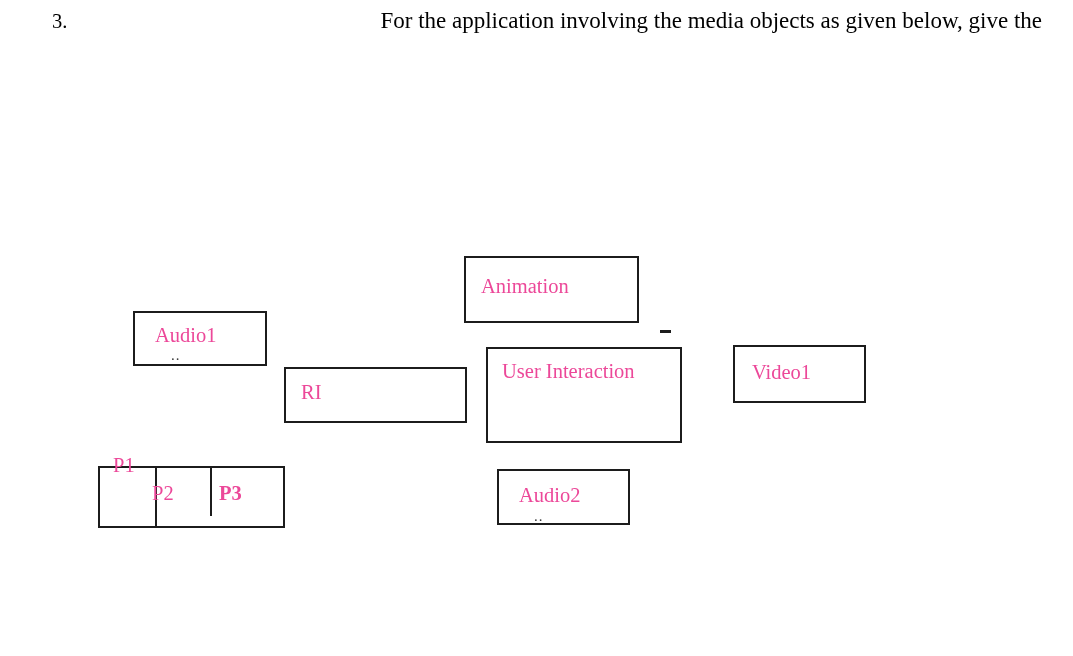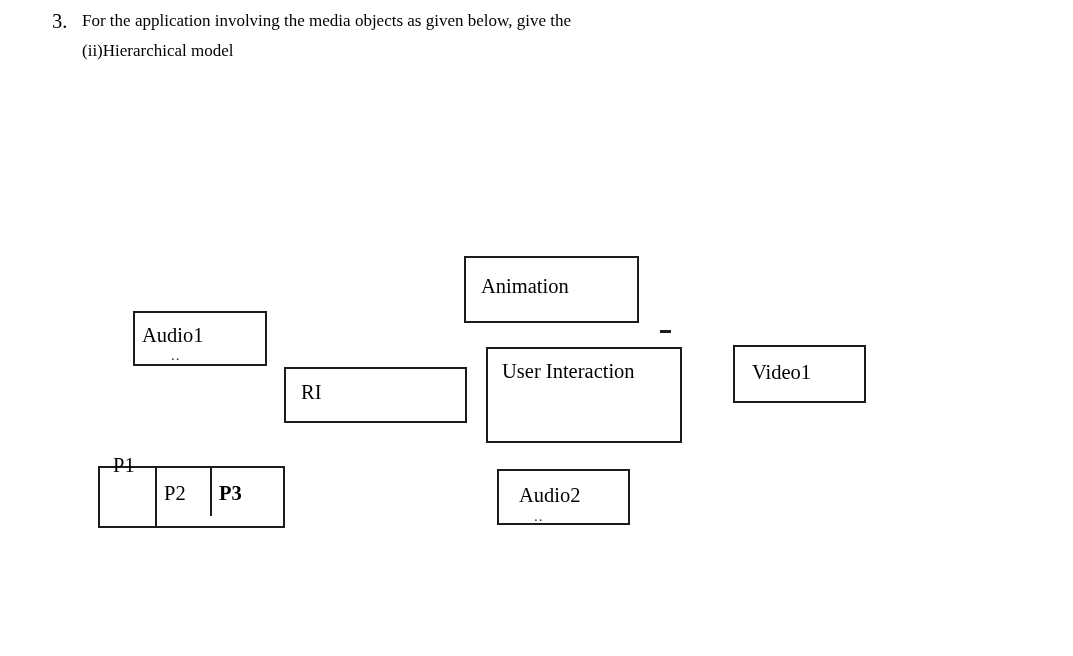--- a/index.html
+++ b/index.html
@@ -31,23 +31,24 @@
   .q-number {
     width: 30px;
     flex: 0 0 30px;
     font-size: 20.5px;
     line-height: 30px;
   }
   .q-body {
     flex: 1 1 auto;
   }
   .q-line {
-    font-size: 17px;
+    font-size: 23px;
     line-height: 30px;
     white-space: pre-wrap;
+    text-align: right;
   }
 
   
   #diagram {
     position: absolute;
     left: 0;
     top: 0;
     width: 1073px;
     height: 656px;
     pointer-events: none;
@@ -57,21 +58,21 @@
     box-sizing: border-box;
     border: 2px solid #1c1c1c;
     background: #ffffff;
     pointer-events: auto;
   }
   .node-label {
     position: absolute;
     font-size: 20.5px;
     line-height: 1;
     white-space: nowrap;
-    color: #000000;
+    color: #ec4899;
   }
   
   .artifact-dots {
     position: absolute;
     font-size: 15px;
     line-height: 1;
     letter-spacing: 1px;
     color: #3a3a3a;
     white-space: nowrap;
   }
@@ -88,46 +89,45 @@
 
   
   #node-audio1      { left: 133px; top: 311px; width: 134px; height: 55px; }
   #node-ri          { left: 284px; top: 367px; width: 183px; height: 56px; }
   #node-animation   { left: 464px; top: 256px; width: 175px; height: 67px; }
   #node-user-inter  { left: 486px; top: 347px; width: 196px; height: 96px; }
   #node-video1      { left: 733px; top: 345px; width: 133px; height: 58px; }
   #node-audio2      { left: 497px; top: 469px; width: 133px; height: 56px; }
   #node-p-group     { left: 98px; top: 466px; width: 187px; height: 62px; }
 
-  #label-audio1     { left: 142px; top: 325px; }
+  #label-audio1     { left: 155px; top: 325px; }
   #dots-audio1      { left: 171px; top: 348px; }
   #label-ri         { left: 301px; top: 382px; }
   #label-animation  { left: 481px; top: 276px; }
   #label-user-inter { left: 502px; top: 361px; text-align: right; }
   #label-video1     { left: 752px; top: 362px; }
   #label-audio2     { left: 519px; top: 485px; font-family: Liberation Serif, serif; }
   #dots-audio2      { left: 534px; top: 509px; }
   #label-p1         { left: 113px; top: 455px; }
-  #label-p2         { left: 164px; top: 483px; text-align: right; }
+  #label-p2         { left: 152px; top: 483px; text-align: right; }
   #label-p3         { left: 219px; top: 483px; font-weight: bold; }
 
   #divider-1 { left: 155px; top: 467px; height: 60px; }
   #divider-2 { left: 210px; top: 467px; height: 49px; }
 
   #stray-dash-1 { left: 660px; top: 330px; width: 11px; height: 3px; }
 </style>
 </head>
 <body>
 
 <div id="question-block">
   <div class="q-row">
     <div class="q-number">3.</div>
     <div class="q-body">
       <div class="q-line">For the application involving the media objects as given below, give the</div>
-      <div class="q-line">(ii)Hierarchical model</div>
     </div>
   </div>
 </div>
 
 <div id="diagram">
 
   <div class="node" id="node-audio1"></div>
   <div class="node-label" id="label-audio1">Audio1</div>
   <div class="artifact-dots" id="dots-audio1">..</div>
 

